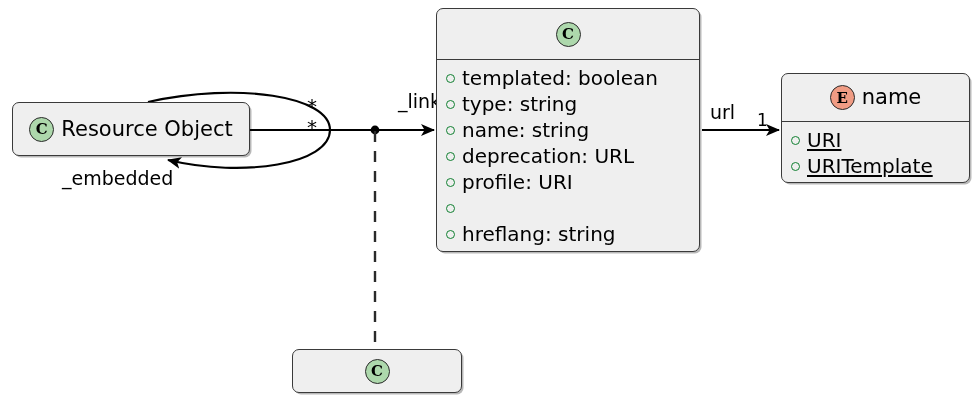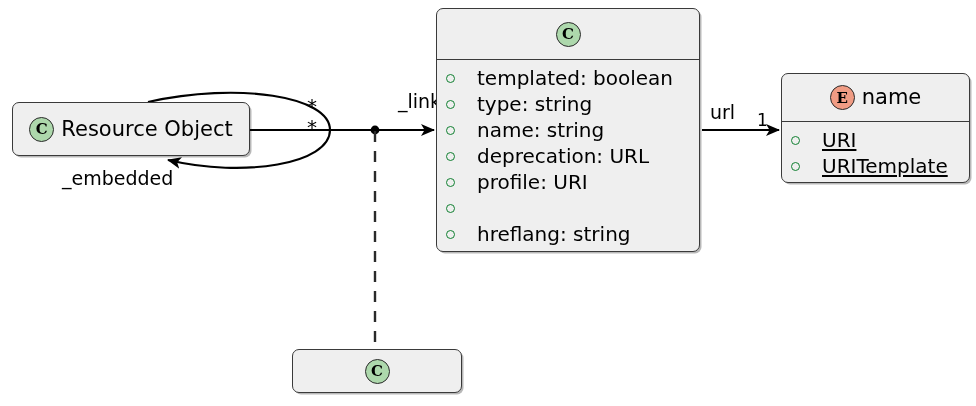--- a/index.html
+++ b/index.html
@@ -67,21 +67,21 @@
   }
   .uml-members {
     position: absolute;
     left: 0;
     right: 0;
     padding: 4px 0 0 9px;
   }
   .member {
     display: flex;
     align-items: center;
-    gap: 22px;
+    gap: 7px;
     height: 26px;
     white-space: nowrap;
   }
   .vis-dot {
     width: 9px;
     height: 9px;
     border-radius: 50%;
     border: 1.5px solid #118031;
     box-sizing: border-box;
     flex: none;

